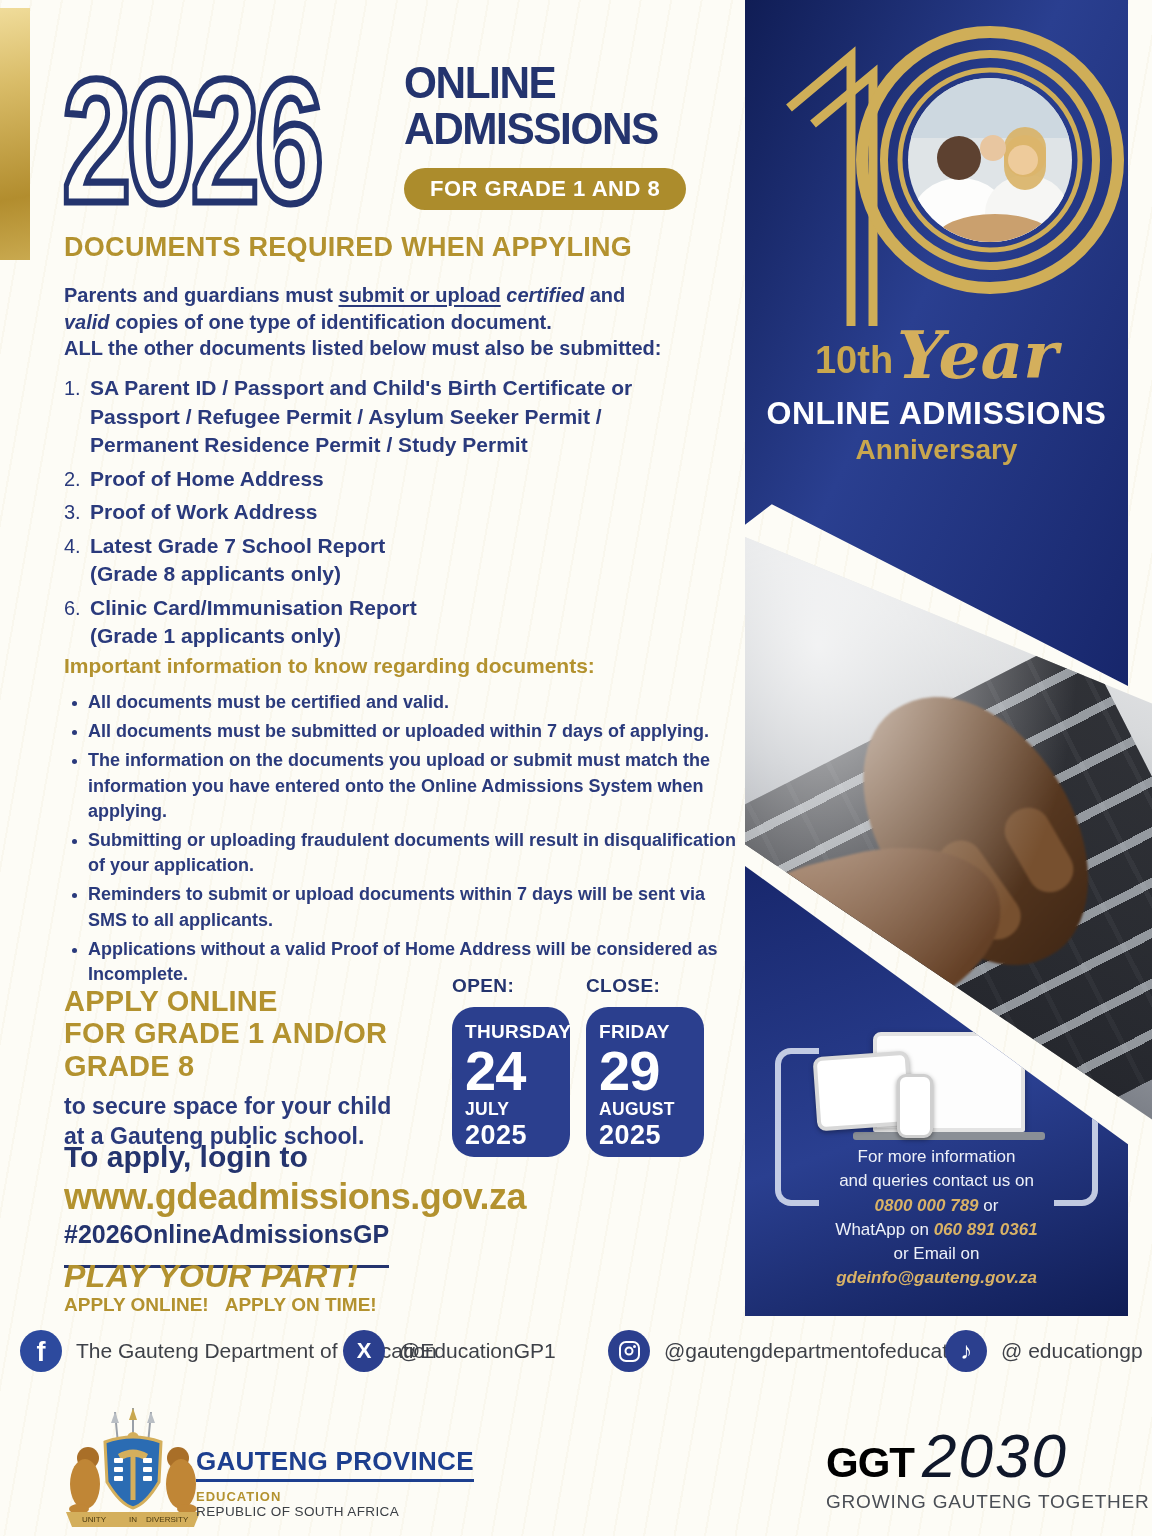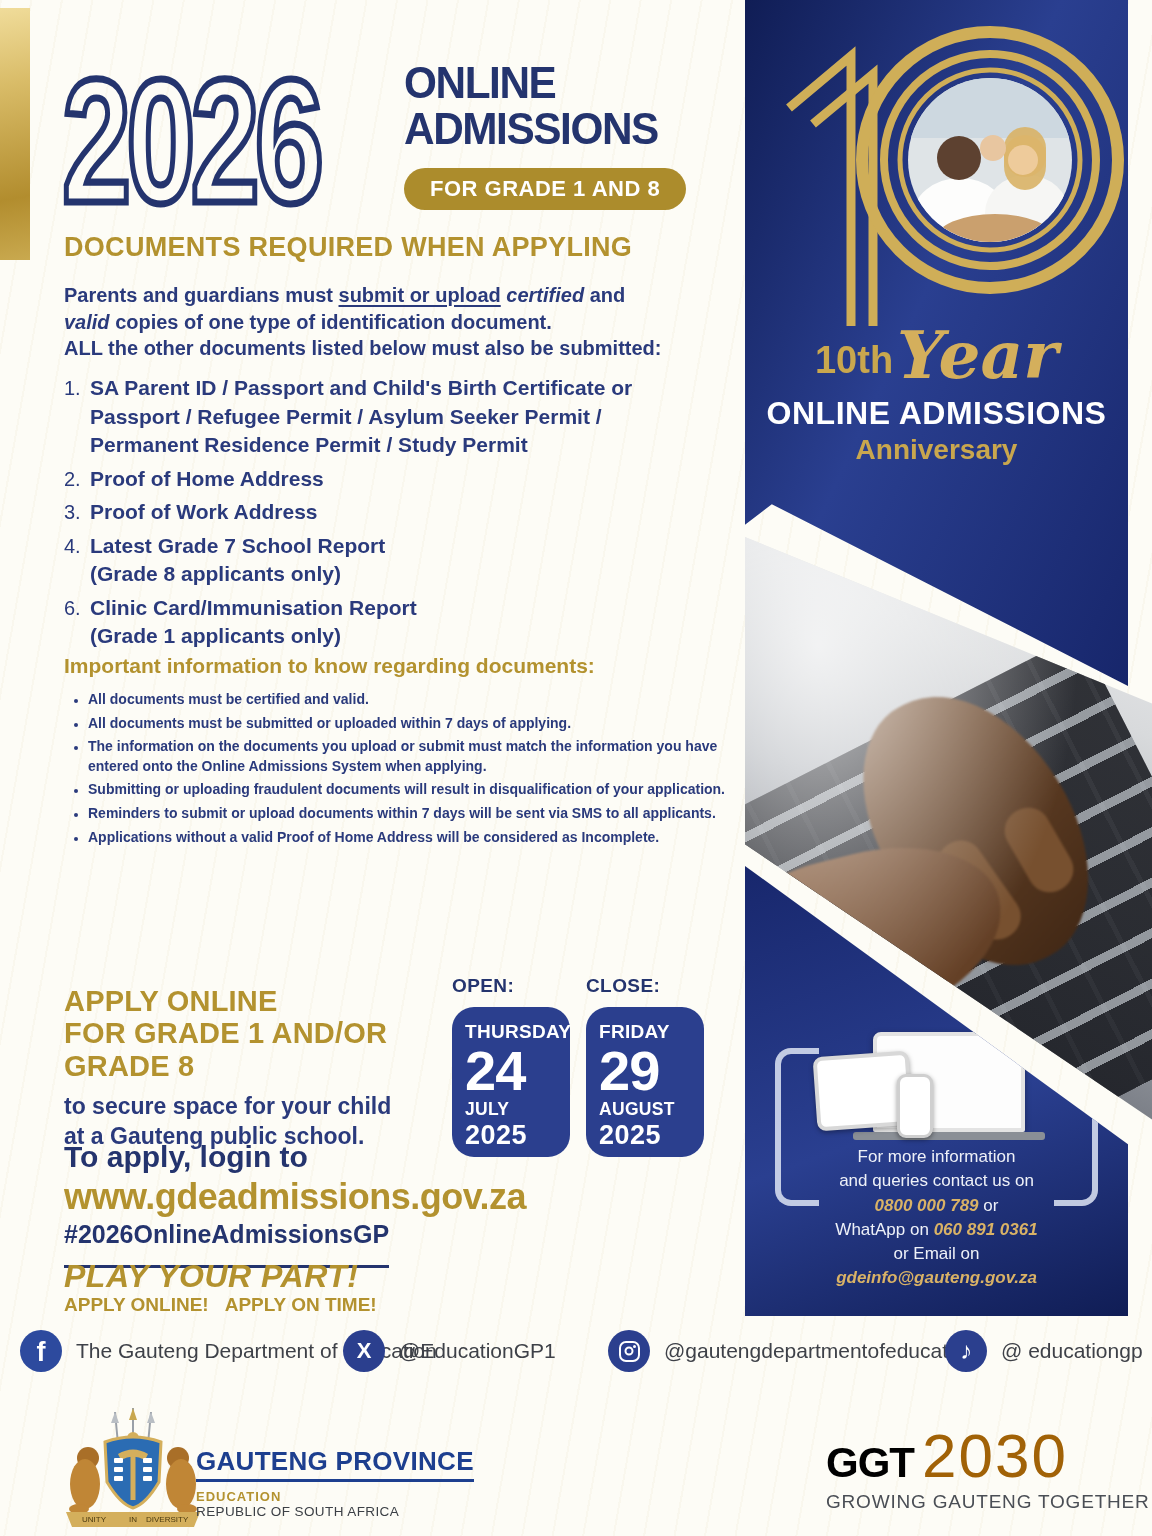--- a/index.html
+++ b/index.html
@@ -39,21 +39,21 @@
   #doc-list { position:absolute; left:64px; top:374px; width:600px; font-size:21px; color:#2a3a7c; }
   .doc-item { display:flex; margin-bottom:5px; line-height:1.36; }
   .doc-item .num { font-weight:400; font-size:20px; flex:0 0 26px; padding-top:1px; }
   .doc-item .body { font-weight:700; }
   .doc-note { font-weight:700; }
 
   
   #important { position:absolute; left:64px; top:654px; width:690px; }
   #important h3 { font-size:21px; font-weight:800; color:#b3922f; }
   #important ul { margin-top:12px; padding-left:24px; list-style:disc; }
-  #important li { font-size:14px; font-weight:700; color:#2a3a7c; line-height:1.40; margin-bottom:4px; width:660px; }
+  #important li { font-size:18px; font-weight:700; color:#2a3a7c; line-height:1.40; margin-bottom:4px; width:660px; }
   #important li::marker { color:#2a3a7c; font-size:0.85em; }
 
   
   #apply-block { position:absolute; left:64px; top:985px; width:390px; }
   #apply-block .h { font-size:29px; font-weight:800; color:#b3922f; line-height:1.12; letter-spacing:0.2px; }
   #apply-block .s { font-size:23px; font-weight:700; color:#2a3a7c; line-height:1.27; margin-top:10px; }
 
   #open-close { position:absolute; left:452px; top:975px; display:flex; gap:16px; }
   .oc-col .oc-label { font-size:19px; font-weight:800; color:#24346e; margin-bottom:10px; letter-spacing:0.4px; }
   .date-card { width:118px; height:150px; background:#2b3f8e; border-radius:22px; color:#fff; padding:14px 0 0 13px; }
@@ -147,21 +147,21 @@
   #crest { position:absolute; left:58px; top:1408px; }
   #gp-text { position:absolute; left:196px; top:1446px; }
   #gp-text .prov { font-size:26px; font-weight:800; color:#1d3f8f; letter-spacing:0.3px;
     border-bottom:3px solid #1d3f8f; padding-bottom:2px; display:inline-block; }
   #gp-text .edu { font-size:13px; font-weight:700; color:#b3922f; letter-spacing:1px; margin-top:7px; }
   #gp-text .rsa { font-size:13.5px; color:#3c4046; margin-top:0; letter-spacing:0.4px; }
 
   #ggt { position:absolute; left:826px; top:1420px; }
   #ggt .row { display:flex; align-items:baseline; }
   #ggt .g1 { font-size:42px; font-weight:800; color:#000000; letter-spacing:-1px; }
-  #ggt .g2 { font-size:62px; font-weight:400; color:#a16207; margin-left:8px; letter-spacing:2px; }
+  #ggt .g2 { font-size:62px; font-weight:400; color:#0f172a; margin-left:8px; letter-spacing:2px;font-style:italic; }
   #ggt .tag { font-size:19px; color:#4a4e55; letter-spacing:0.8px; margin-top:0px; }
 </style>
 </head>
 <body>
 
 <div id="gold-ribbon"></div>
 
 <div id="header">
   <div class="year-wrap">
     <div class="year-big">2026</div>

